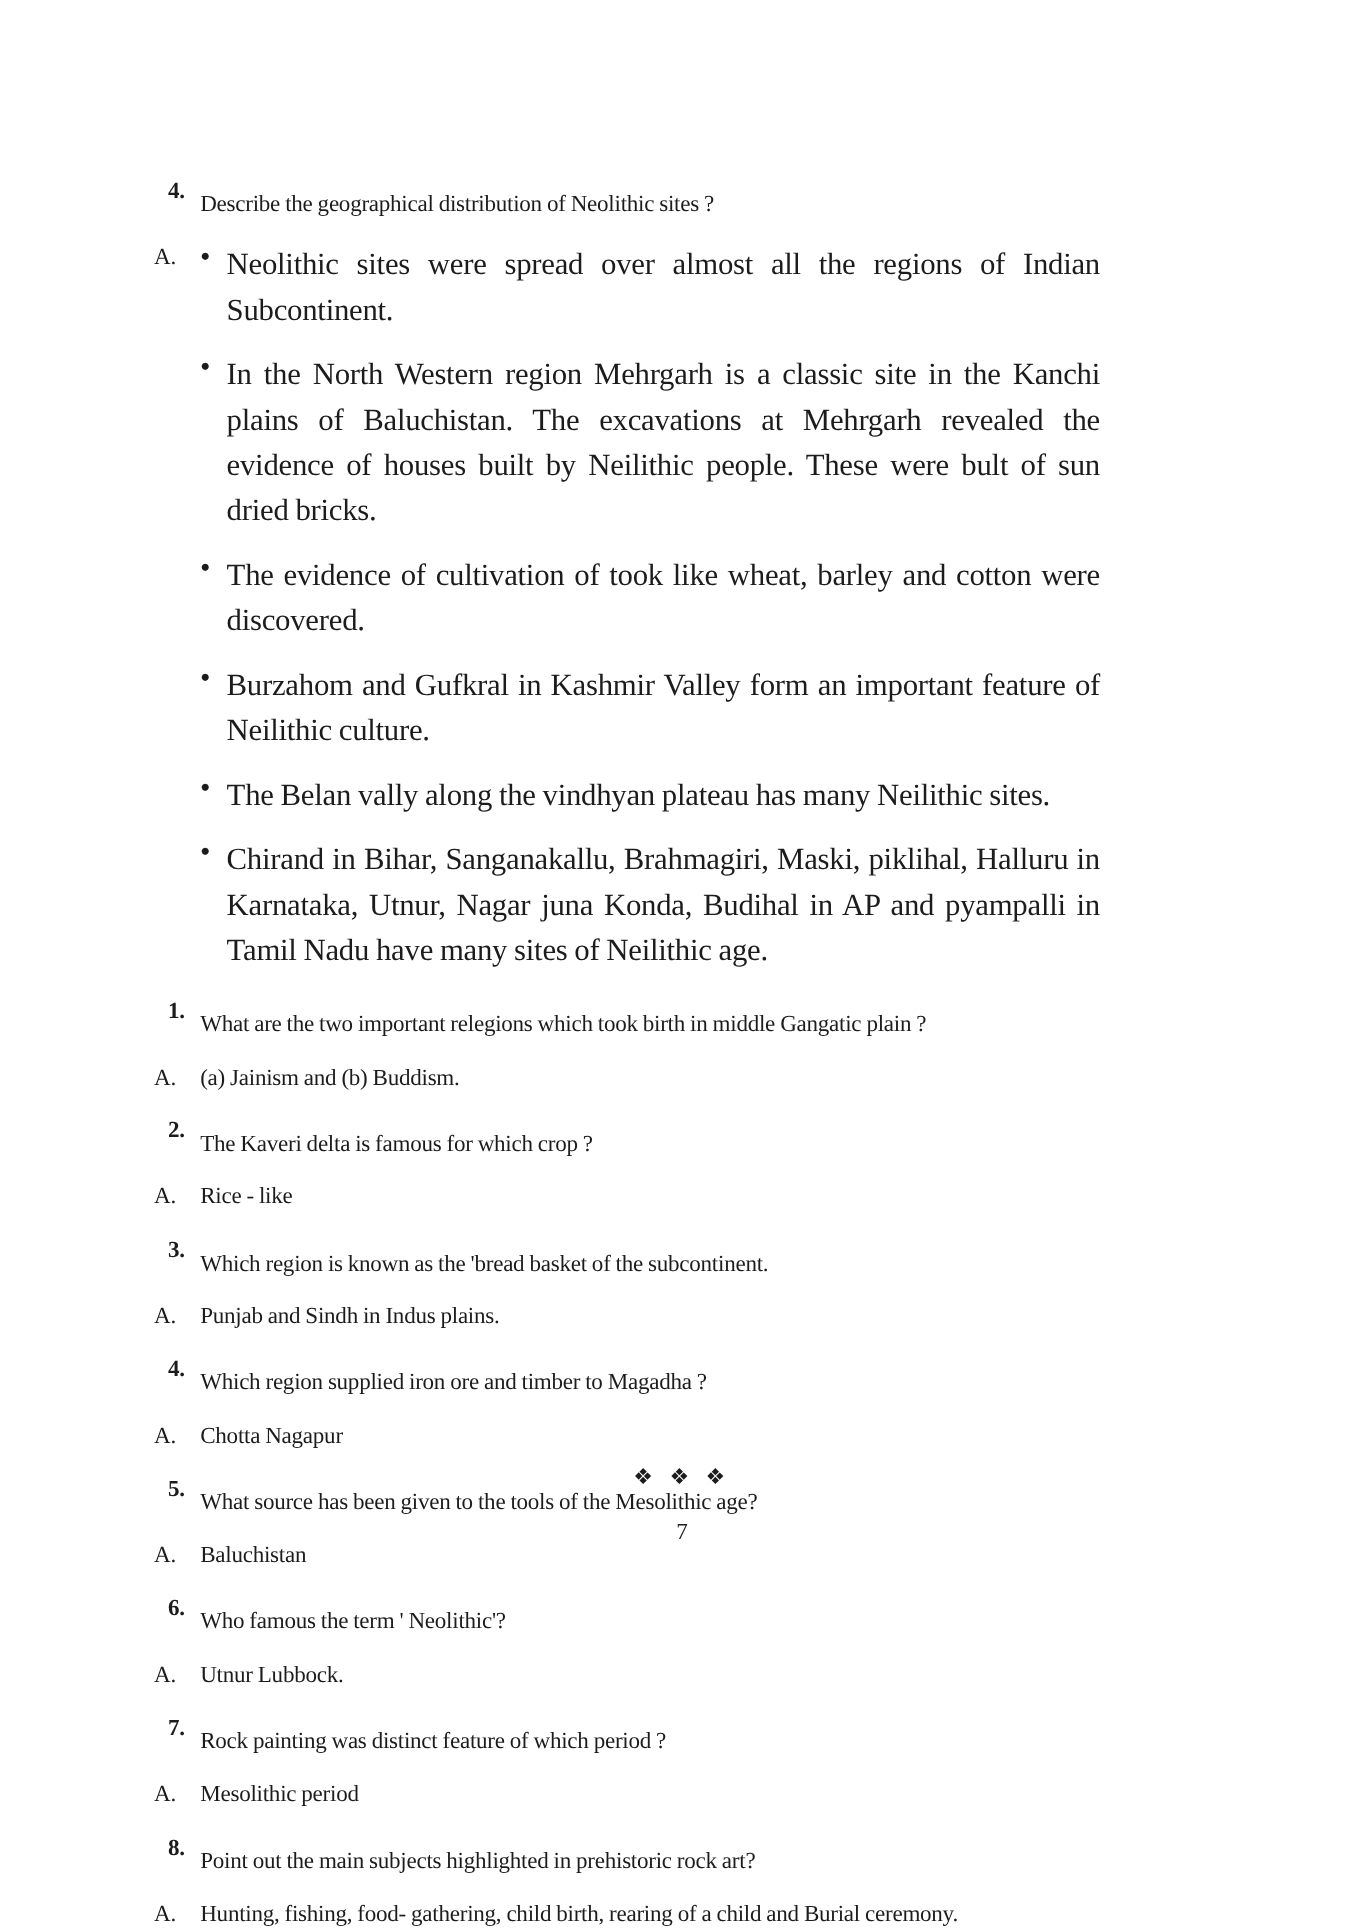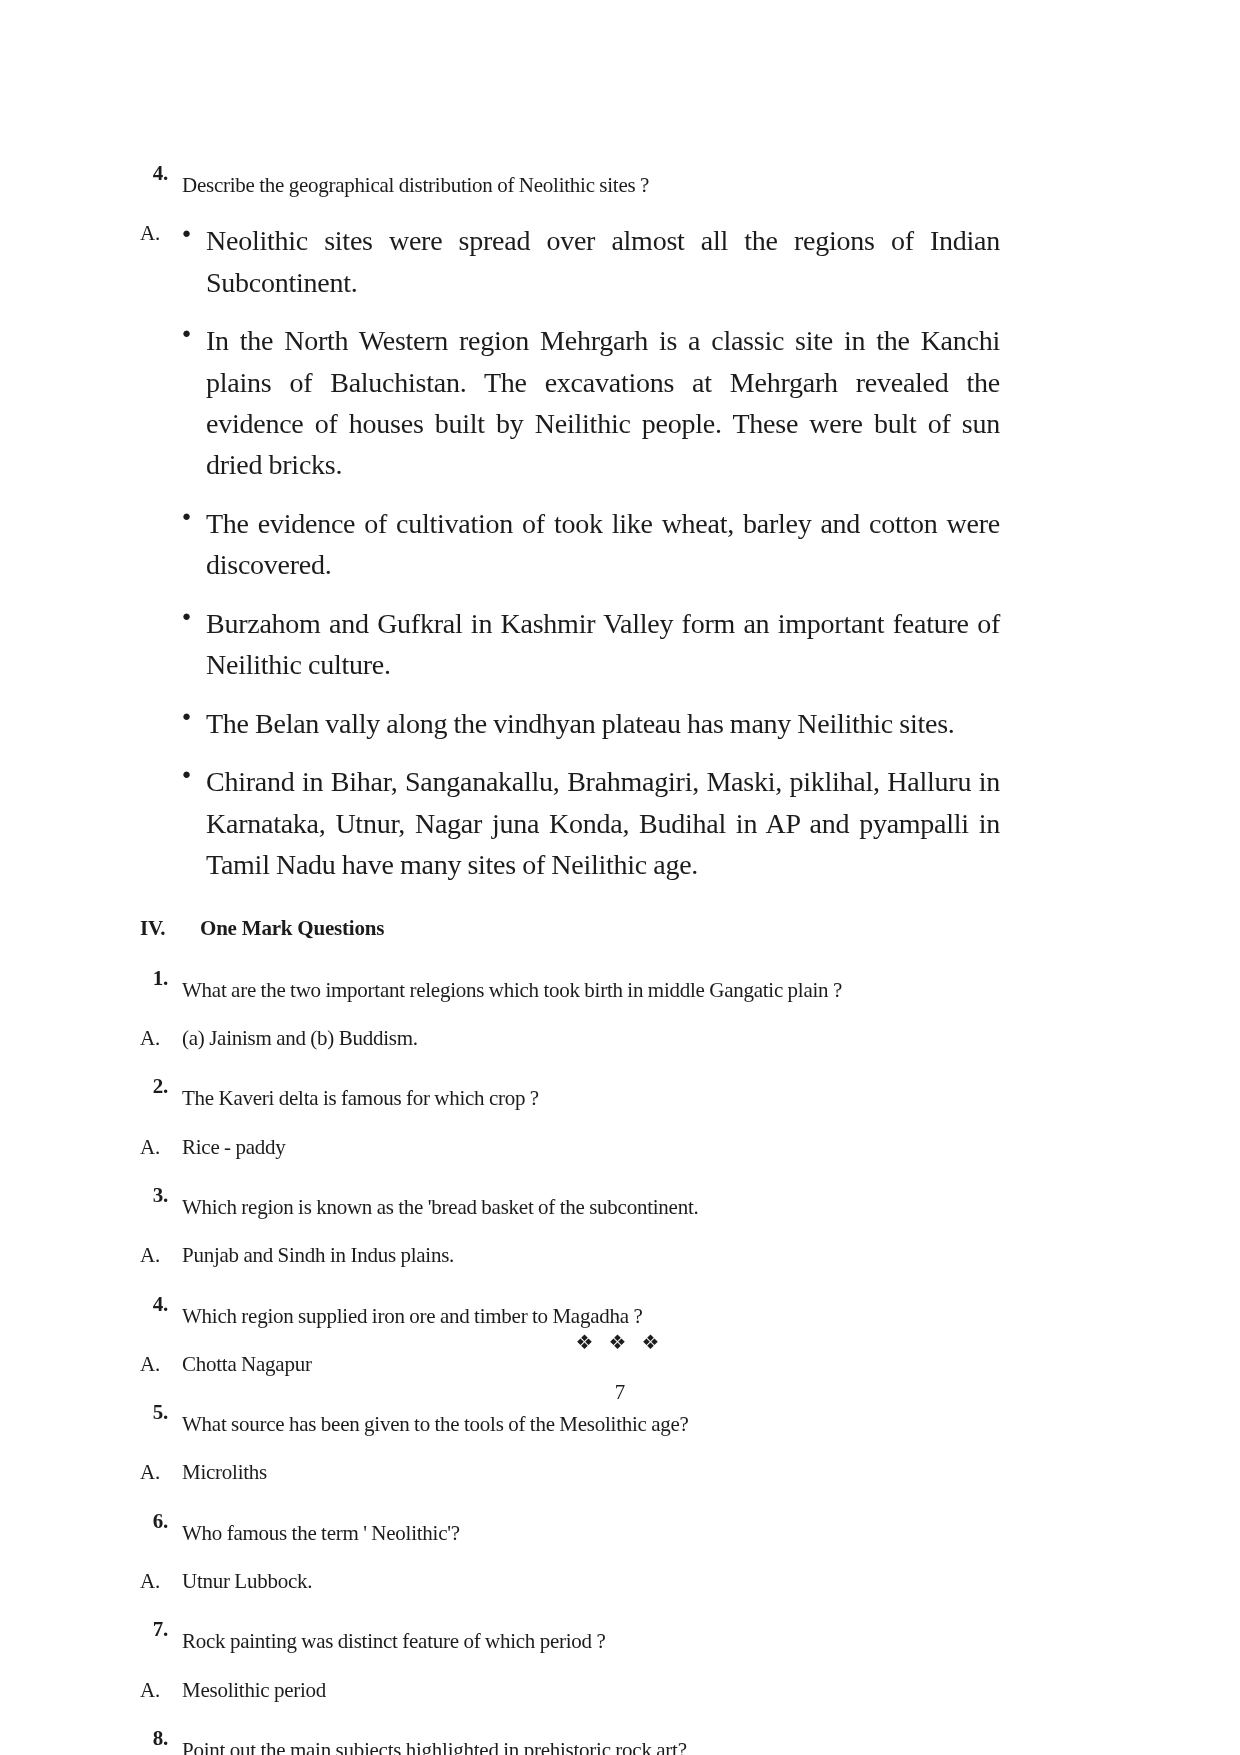--- a/index.html
+++ b/index.html
@@ -181,41 +181,37 @@
         </div>
 
         <div class="bullet-item">
           <div class="bullet-dot">●</div>
           <div class="bullet-text">Chirand in Bihar, Sanganakallu, Brahmagiri, Maski, piklihal, Halluru  in Karnataka, Utnur, Nagar juna Konda, Budihal in AP and pyampalli in Tamil Nadu have many sites of Neilithic age.</div>
         </div>
 
       </div>
     </div>
 
-    <div class="section-heading">
-      <div class="marker roman">IV.</div>
-      <div class="title">One Mark Questions</div>
-    </div>
 
     <div class="row q">
       <div class="marker num">1.</div>
       <div class="body-text">What are the two important relegions which took birth in middle Gangatic plain ?</div>
     </div>
     <div class="row a">
       <div class="marker ans">A.</div>
       <div class="body-text">(a) Jainism and   (b) Buddism.</div>
     </div>
 
     <div class="row q">
       <div class="marker num">2.</div>
       <div class="body-text">The Kaveri delta is famous for which crop ?</div>
     </div>
     <div class="row a">
       <div class="marker ans">A.</div>
-      <div class="body-text">Rice - paddy</div>
+      <div class="body-text">Rice - like</div>
     </div>
 
     <div class="row q">
       <div class="marker num">3.</div>
       <div class="body-text">Which region is known as the 'bread basket of the subcontinent.</div>
     </div>
     <div class="row a">
       <div class="marker ans">A.</div>
       <div class="body-text">Punjab and Sindh in Indus plains.</div>
     </div>
@@ -228,21 +224,21 @@
       <div class="marker ans">A.</div>
       <div class="body-text">Chotta Nagapur</div>
     </div>
 
     <div class="row q">
       <div class="marker num">5.</div>
       <div class="body-text">What source has been given to the tools of the Mesolithic age?</div>
     </div>
     <div class="row a">
       <div class="marker ans">A.</div>
-      <div class="body-text">Microliths</div>
+      <div class="body-text">Baluchistan</div>
     </div>
 
     <div class="row q">
       <div class="marker num">6.</div>
       <div class="body-text">Who famous the term ' Neolithic'?</div>
     </div>
     <div class="row a">
       <div class="marker ans">A.</div>
       <div class="body-text">Utnur Lubbock.</div>
     </div>

